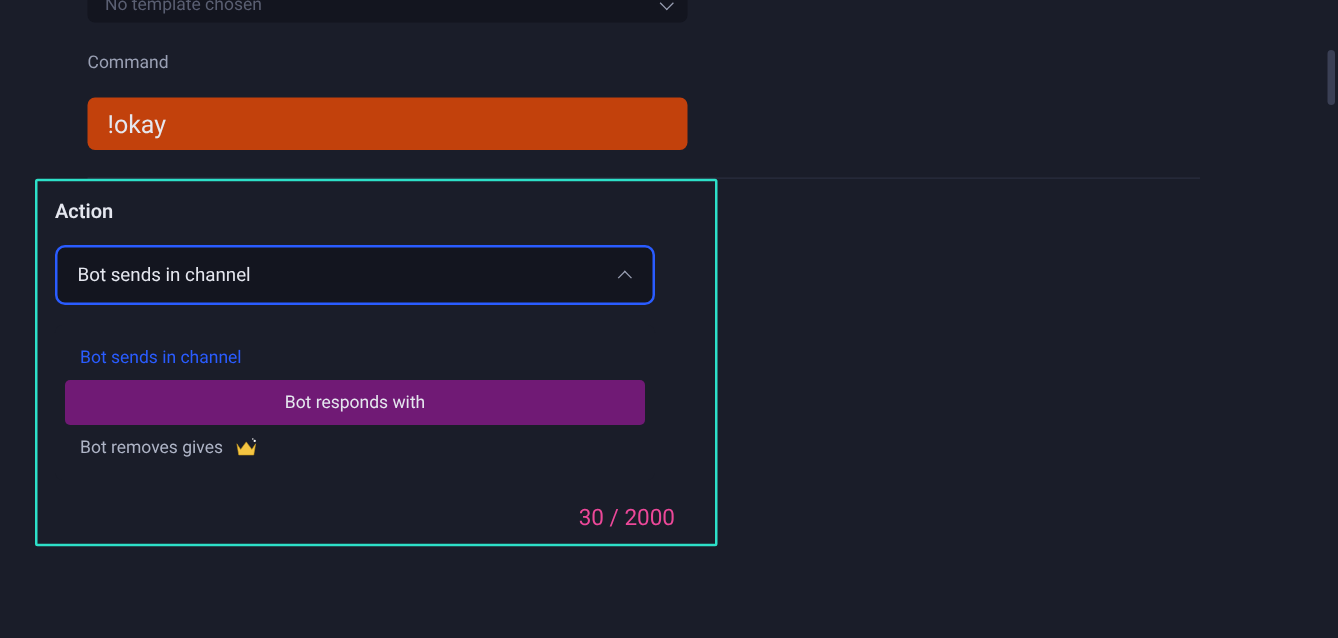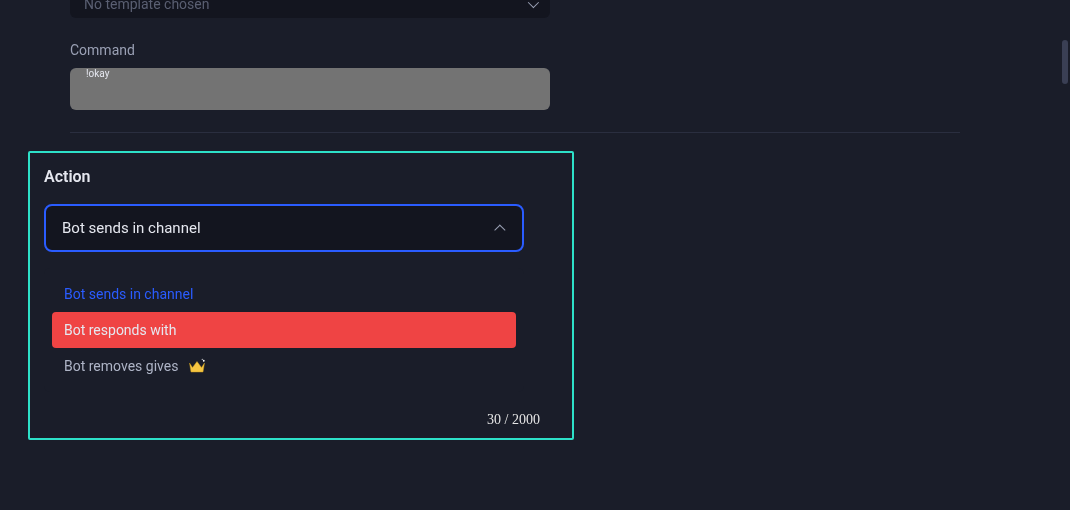--- a/index.html
+++ b/index.html
@@ -39,42 +39,42 @@
     border-bottom: 1.5px solid #9aa0b4;
     transform: rotate(45deg) translateY(-2px);
   }
   .caret-up {
     transform: rotate(-135deg) translateY(-3px);
   }
   .label {
     color: #9aa0b4;
     font-size: 14px;
     margin-top: 24px;
-    margin-bottom: 10px;
+    margin-bottom: 20px;
   }
   .cmd-input {
-    background: #737373;
+    background: #c2410c;
     border: none;
     border-radius: 6px;
     height: 42px;
     padding: 0 16px;
     color: #e5e7ef;
-    font-size: 10px;
+    font-size: 20px;
     width: 480px;
     display: flex;
+    align-items: center;
   }
   .divider {
     height: 1px;
     background: #2a2e3f;
     margin: 22px 0 0 0;
   }
   .highlight-box {
     border: 2px solid #2de0c8;
     border-radius: 2px;
-    margin-top: 18px;
     padding: 14px 14px 10px 14px;
     width: 546px;
     margin-left: -14px;
   }
   .section-title {
     color: #e5e7ef;
     font-size: 16px;
     font-weight: 600;
     margin-bottom: 18px;
   }
@@ -105,37 +105,37 @@
     border-radius: 4px;
     display: flex;
     align-items: center;
     gap: 10px;
     cursor: pointer;
   }
   .dd-item.selected {
     color: #2a5cff;
   }
   .dd-item.hovered {
-    background: #ef4444;
+    background: #701a75;
     color: #e5e7ef;
+    justify-content: center;
   }
   .dd-item:not(.selected):not(.hovered) {
     color: #aeb4c6;
   }
   .crown {
     display: inline-flex;
     align-items: center;
   }
   .counter {
     text-align: right;
-    font-size: 14px;
-    color: #e5e5e5;
+    font-size: 18px;
+    color: #ec4899;
     margin-top: 20px;
     padding-right: 18px;
-    font-family: Liberation Serif, serif;
   }
   .scrollbar {
     position: absolute;
     right: 2px;
     top: 40px;
     width: 6px;
     height: 44px;
     background: #3a3f54;
     border-radius: 3px;
   }

